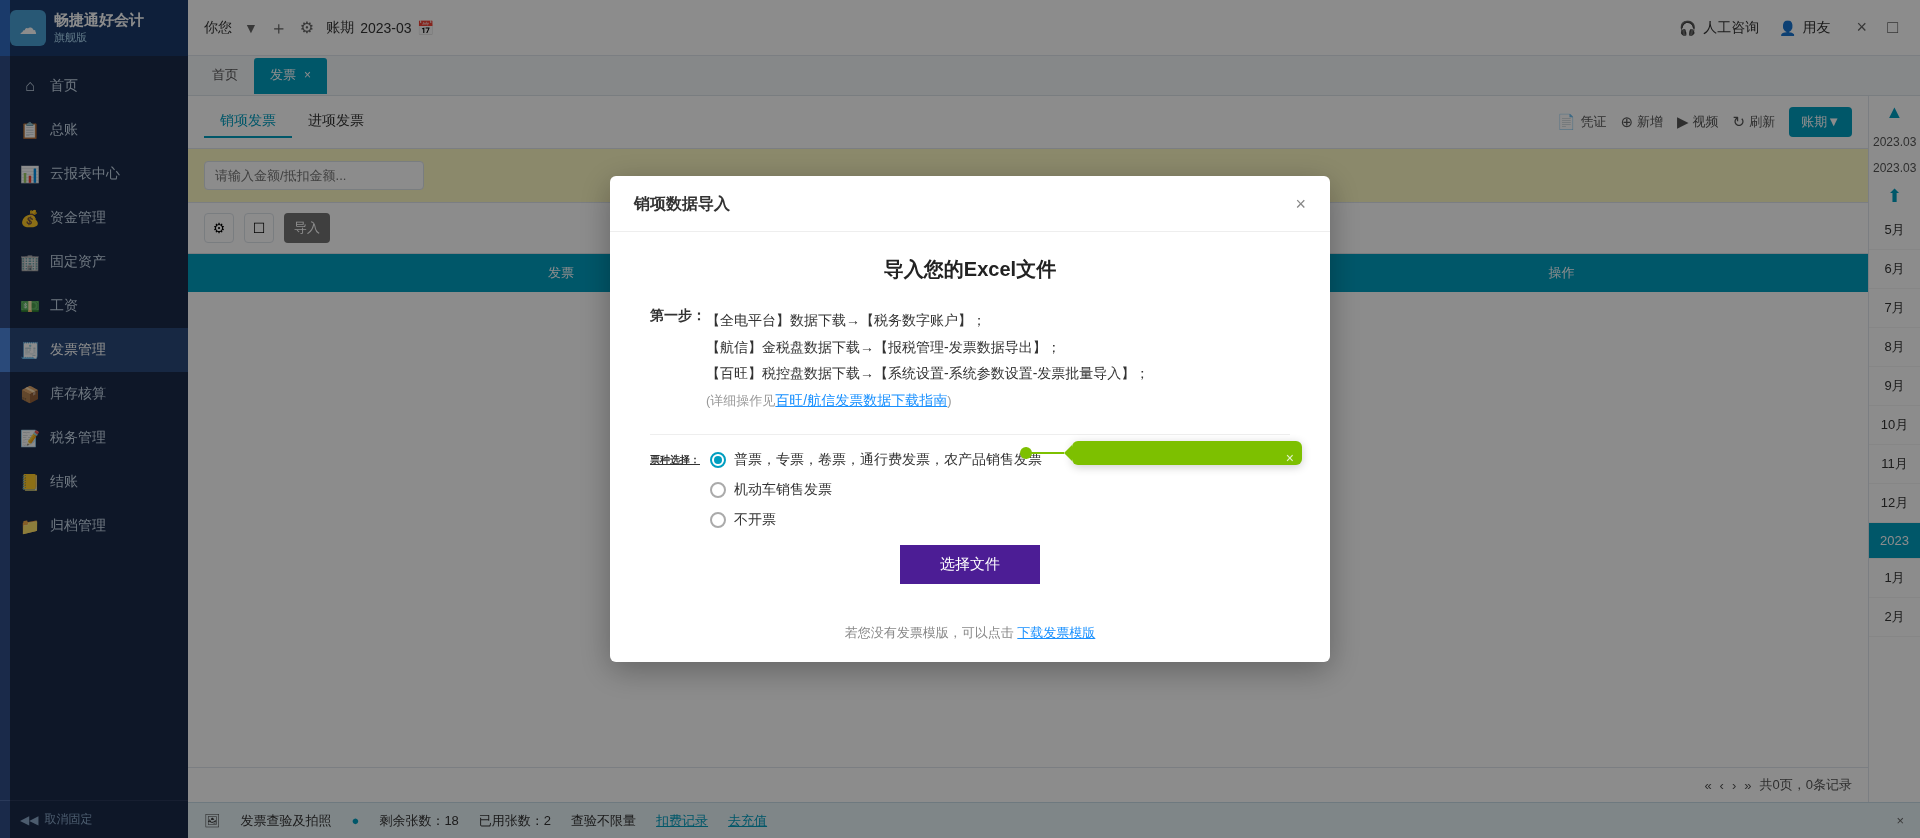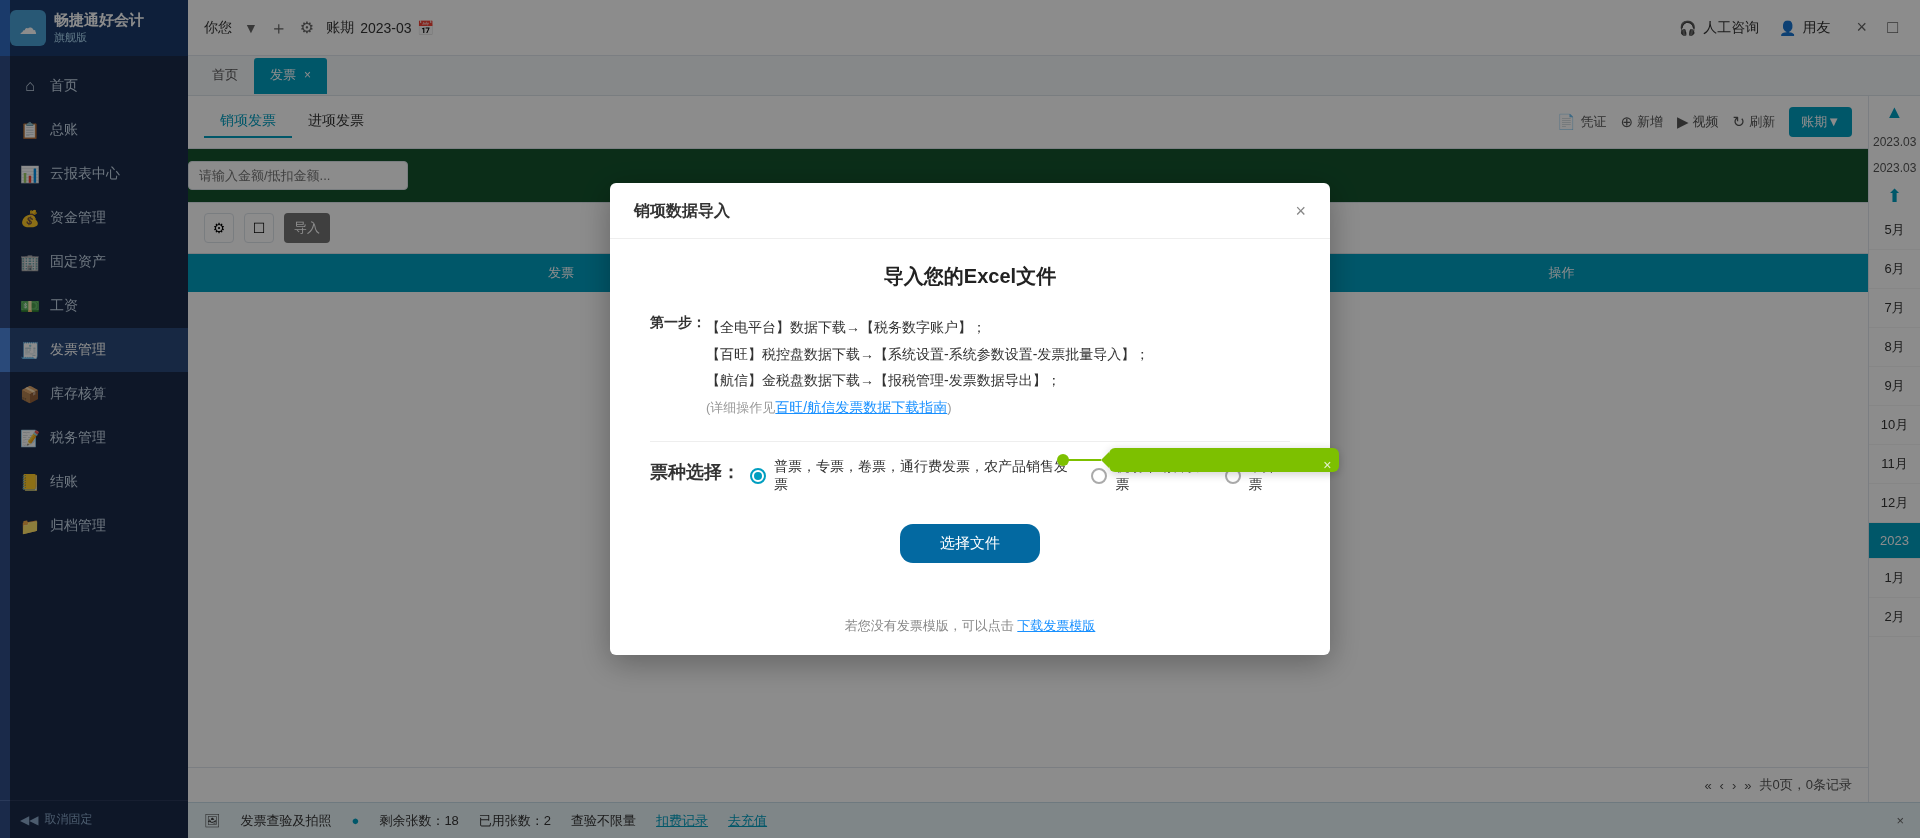--- a/index.html
+++ b/index.html
@@ -37,21 +37,21 @@
 
     
     .tab-bar { background: #f5f7fa; border-bottom: 1px solid #dde3ea; display: flex; align-items: center; padding: 0 8px; height: 40px; }
     .tab { padding: 8px 16px; cursor: pointer; color: #555; border-bottom: 2px solid transparent; font-size: 13px; display: flex; align-items: center; gap: 4px; }
     .tab.active { background: #009ec0; color: white; border-radius: 3px 3px 0 0; }
     .tab-close { font-size: 12px; cursor: pointer; margin-left: 4px; }
     .invoice-tab { padding: 6px 16px; cursor: pointer; color: #333; font-size: 14px; border-bottom: 2px solid transparent; }
     .invoice-tab.active { color: #009ec0; border-bottom: 2px solid #009ec0; }
 
     
-    .filter-bar { padding: 12px 0; background: #14532d; display: flex; align-items: center; gap: 10px; border-bottom: 1px solid #e0e6ed; }
+    .filter-bar { padding: 12px 16px; background: #fef9c3; display: flex; align-items: center; gap: 10px; border-bottom: 1px solid #e0e6ed; }
     .filter-input { border: 1px solid #dde3ea; border-radius: 4px; padding: 6px 10px; font-size: 13px; color: #999; width: 220px; }
 
     
     .action-bar { padding: 10px 16px; background: white; display: flex; align-items: center; gap: 10px; border-bottom: 1px solid #e0e6ed; }
     .action-btn { background: #737373; color: white; border: none; border-radius: 4px; padding: 6px 10px; font-size: 13px; cursor: pointer; display: flex; align-items: center; gap: 4px; }
     .action-icon-btn { width: 30px; height: 30px; border: 1px solid #dde3ea; border-radius: 4px; display: flex; align-items: center; justify-content: center; cursor: pointer; background: white; }
 
     
     .invoice-table { width: 100%; border-collapse: collapse; background: white; }
     .invoice-table th { background: #009ec0; color: white; padding: 10px 14px; font-size: 13px; font-weight: normal; text-align: left; }
@@ -81,27 +81,27 @@
     .modal-title { font-size: 16px; font-weight: bold; color: #333; }
     .modal-close { cursor: pointer; color: #888; font-size: 18px; }
     .modal-body { padding: 24px 40px; }
     .modal-main-title { text-align: center; font-size: 20px; font-weight: bold; color: #222; margin-bottom: 24px; }
     .step-block { margin-bottom: 20px; }
     .step-label { font-size: 14px; color: #333; font-weight: bold; margin-bottom: 6px; }
     .step-content { font-size: 14px; color: #333; line-height: 1.9; padding-left: 60px; }
     .step-link { color: #1890ff; cursor: pointer; text-decoration: underline; }
     .divider { border: none; border-top: 1px solid #eee; margin: 16px 0; }
     .ticket-section { display: flex; align-items: flex-start; gap: 10px; margin-bottom: 10px; }
-    .ticket-label { font-size: 18px; color: #333; font-weight: bold; white-space: nowrap; margin-top: 2px; }
-    .radio-group { display: flex; flex-direction: row; gap: 12px; justify-content: center; }
+    .ticket-label { font-size: 10px; color: #333; font-weight: bold; white-space: nowrap; margin-top: 2px; text-decoration: underline; }
+    .radio-group { display: flex; flex-direction: column; gap: 12px; justify-content: center; }
     .radio-item { display: flex; align-items: center; gap: 8px; cursor: pointer; font-size: 14px; color: #333; }
     .radio-circle { width: 16px; height: 16px; border-radius: 50%; border: 2px solid #aaa; display: flex; align-items: center; justify-content: center; flex-shrink: 0; }
     .radio-circle.selected { border-color: #009ec0; }
     .radio-circle.selected::after { content: ''; width: 8px; height: 8px; border-radius: 50%; background: #009ec0; display: block; }
-    .select-file-btn { background: #0369a1; color: white; border: none; border-radius: 13px; padding: 10px 40px; font-size: 15px; cursor: pointer; margin: 30px auto; display: block; }
+    .select-file-btn { background: #4c1d95; color: white; border: none; border-radius: 0; padding: 10px 40px; font-size: 15px; cursor: pointer; margin: 16px auto; display: block; }
     .modal-footer { text-align: center; padding: 0 0 20px; font-size: 13px; color: #888; }
 
     
     .tooltip-bubble { position: absolute; background: #7dc000; color: white; border-radius: 6px; padding: 12px 14px; font-size: 13px; line-height: 1.6; width: 230px; right: -20px; top: 60px; box-shadow: 0 2px 10px rgba(0,0,0,0.2); z-index: 200; }
     .tooltip-bubble::before { content: ''; position: absolute; left: -8px; top: 50%; transform: translateY(-50%); border-top: 8px solid transparent; border-bottom: 8px solid transparent; border-right: 8px solid #7dc000; }
     .tooltip-dot { width: 12px; height: 12px; background: #7dc000; border-radius: 50%; position: absolute; left: -40px; top: 50%; transform: translateY(-50%); }
     .tooltip-line { position: absolute; left: -36px; top: 50%; width: 30px; height: 2px; background: #7dc000; transform: translateY(-50%); }
     .tooltip-close { position: absolute; top: 6px; right: 8px; cursor: pointer; font-size: 14px; color: rgba(255,255,255,0.8); }
 
     
@@ -333,22 +333,22 @@
       <span class="modal-close">×</span>
     </div>
     <div class="modal-body">
       <div class="modal-main-title">导入您的Excel文件</div>
 
       <div class="step-block">
         <div style="display:flex; gap:0;">
           <span class="step-label">第一步：</span>
           <div class="step-content" style="padding-left:0;">
             <div>【全电平台】数据下载→【税务数字账户】；</div>
+            <div>【航信】金税盘数据下载→【报税管理-发票数据导出】；</div>
             <div>【百旺】税控盘数据下载→【系统设置-系统参数设置-发票批量导入】；</div>
-            <div>【航信】金税盘数据下载→【报税管理-发票数据导出】；</div>
             <div>
               <span style="color:#999; font-size:13px;">(详细操作见</span><a class="step-link">百旺/航信发票数据下载指南</a><span style="color:#999; font-size:13px;">)</span>
             </div>
           </div>
         </div>
       </div>
 
 
       <hr class="divider">
 

